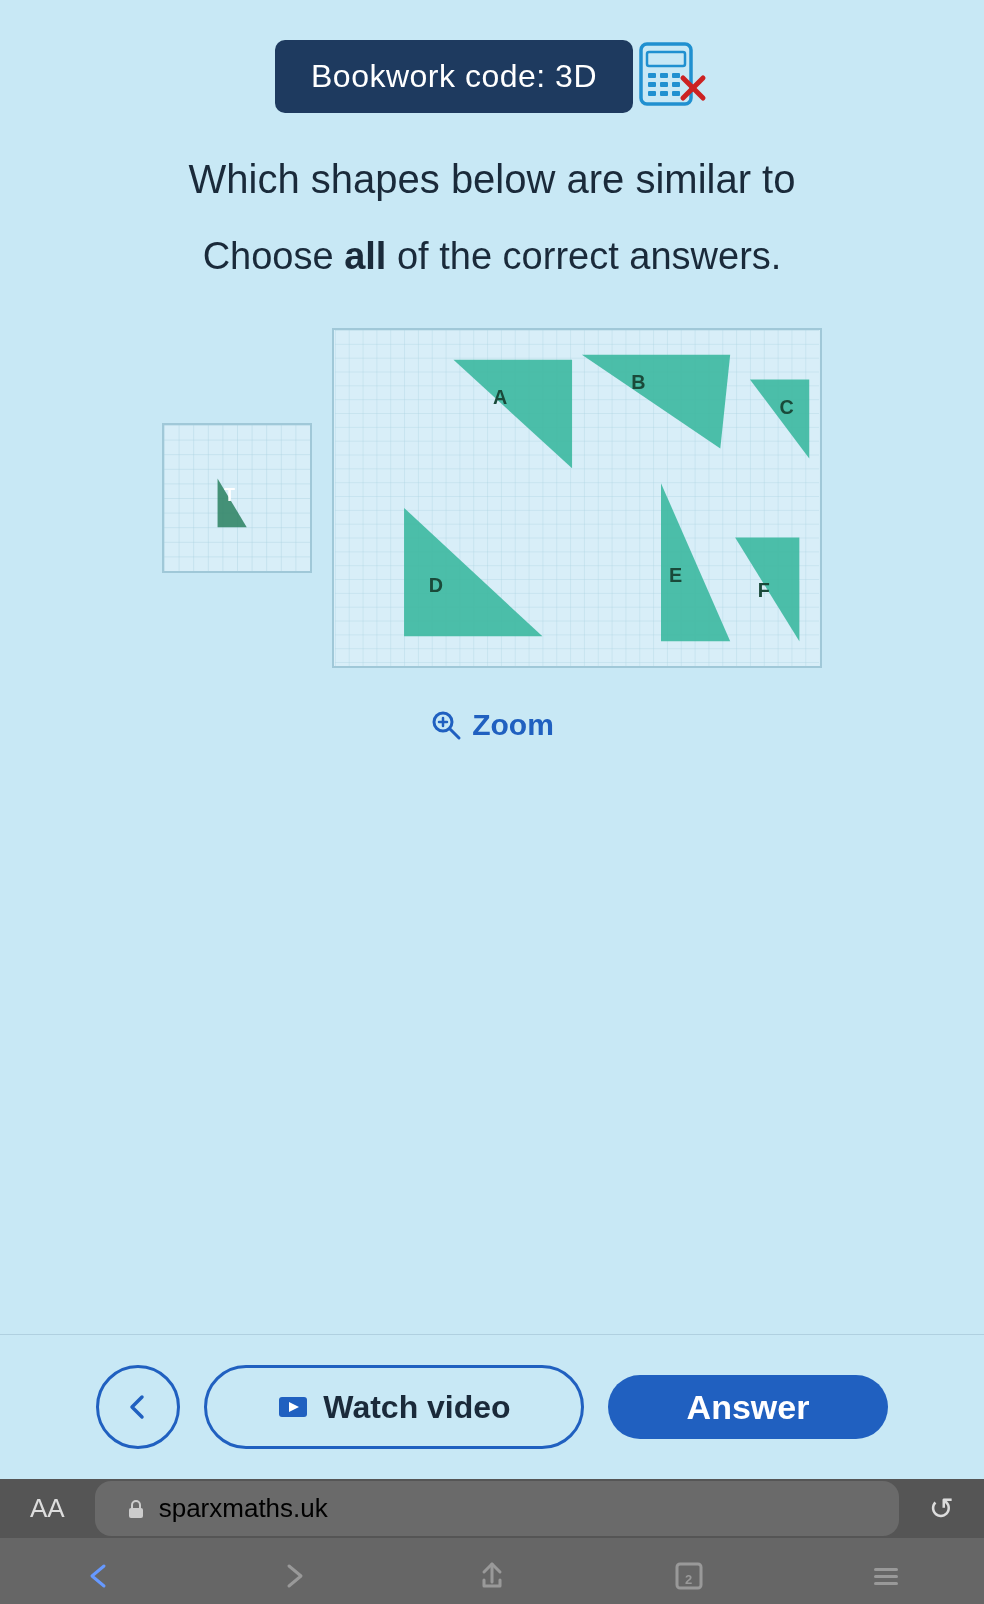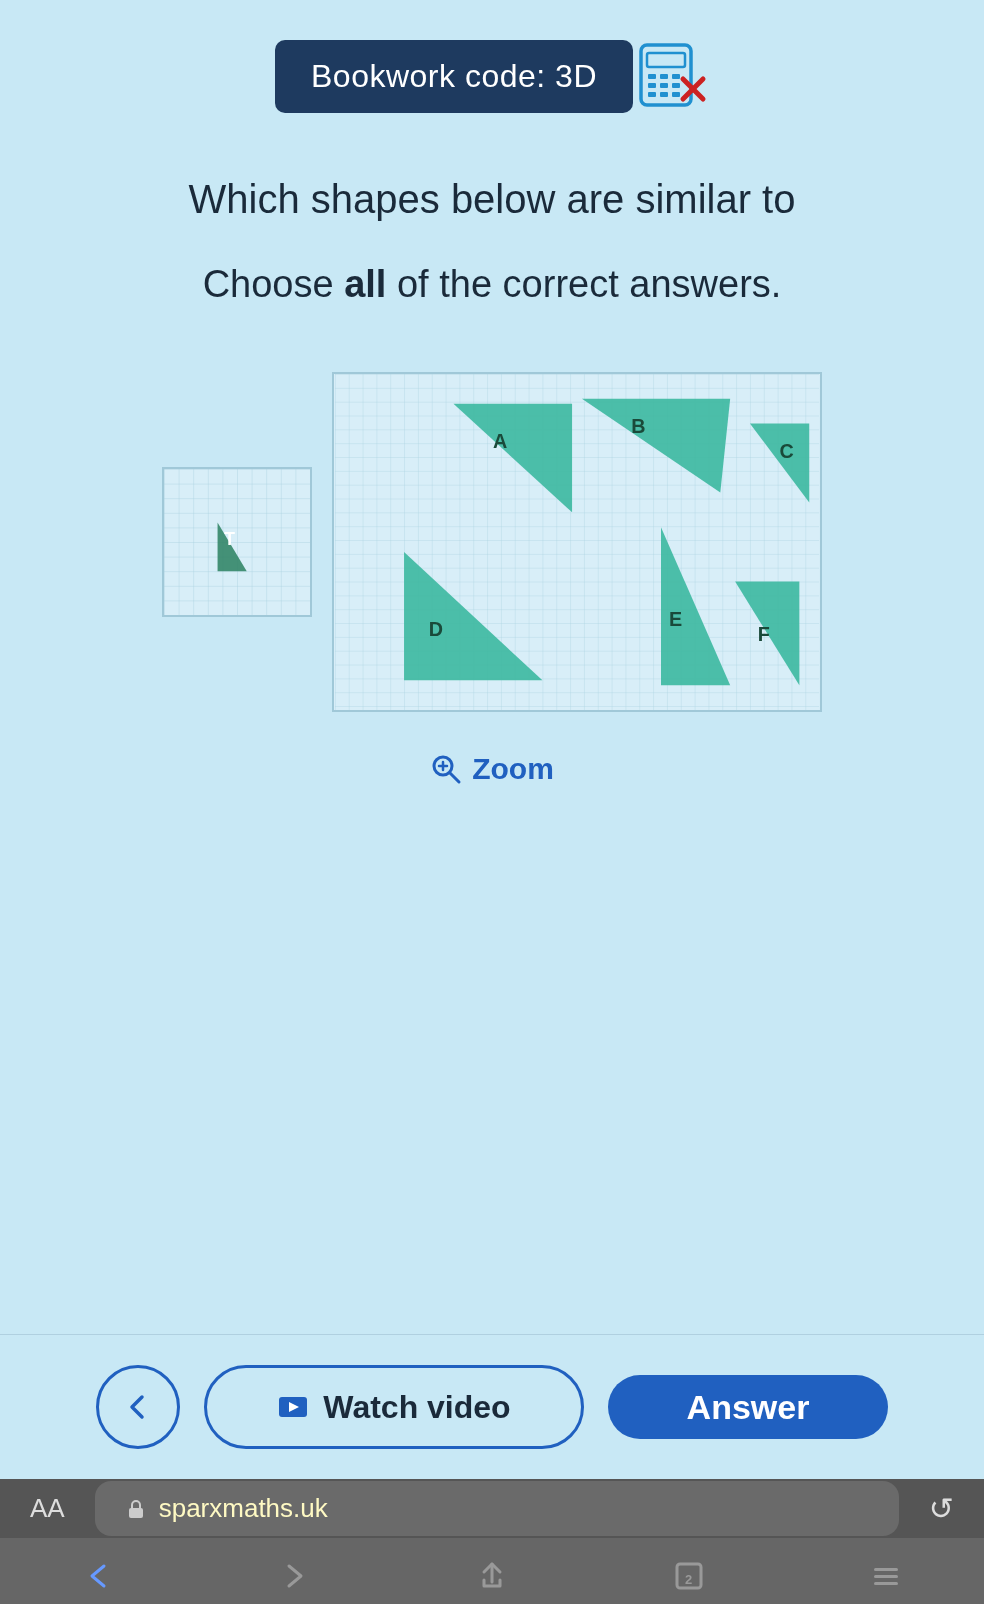--- a/index.html
+++ b/index.html
@@ -19,23 +19,23 @@
       flex: 1;
       display: flex;
       flex-direction: column;
       align-items: center;
       padding: 40px 40px 20px;
     }
 
     
     .header {
       display: flex;
-      align-items: flex-end;
+      align-items: flex-start;
       gap: 4px;
-      margin-bottom: 60px;
+      margin-bottom: 40px;
       align-self: center;
     }
 
     .bookwork-badge {
       background: #1e3a5f;
       color: #fff;
       padding: 18px 36px;
       border-radius: 10px;
       font-size: 32px;
       font-weight: 500;
@@ -47,29 +47,29 @@
       height: 72px;
       position: relative;
     }
 
     
     .question-text {
       font-size: 40px;
       color: #1a2a3a;
       text-align: right;
       line-height: 1.3;
-      margin-bottom: 38px;
+      margin-bottom: 30px;
       max-width: 800px;
     }
 
     .instruction-text {
       font-size: 38px;
       color: #1a2a3a;
       text-align: center;
-      margin-bottom: 66px;
+      margin-bottom: 50px;
     }
 
     .instruction-text strong {
       font-weight: 800;
     }
 
     
     .shapes-container {
       display: flex;
       align-items: center;
@@ -351,21 +351,21 @@
   </button>
 </div>
 
 <div class="browser-bar">
   <span class="browser-text-size">AA</span>
   <div class="browser-bar-url">
     <svg width="22" height="22" viewBox="0 0 22 22" fill="none" xmlns="http://www.w3.org/2000/svg">
       <rect x="4" y="10" width="14" height="10" rx="2" fill="#ccc"></rect>
       <path d="M7 10V7a4 4 0 0 1 8 0v3" stroke="#ccc" stroke-width="2" fill="none"></path>
     </svg>
-    <span style="color:#fef9c3;font-size:26px;">sparxmaths.uk</span>
+    <span style="color:#000000;font-size:26px;">sparxmaths.uk</span>
   </div>
   <span class="browser-reload" style="font-size:30px;color:#ddd;">↺</span>
 </div>
 
 <div class="bottom-nav">
   <div class="nav-icon active">
     <svg width="36" height="36" viewBox="0 0 36 36" fill="none" xmlns="http://www.w3.org/2000/svg">
       <polyline points="24,8 12,18 24,28" stroke="#6699ff" stroke-width="3" stroke-linecap="round" stroke-linejoin="round"></polyline>
     </svg>
   </div>

